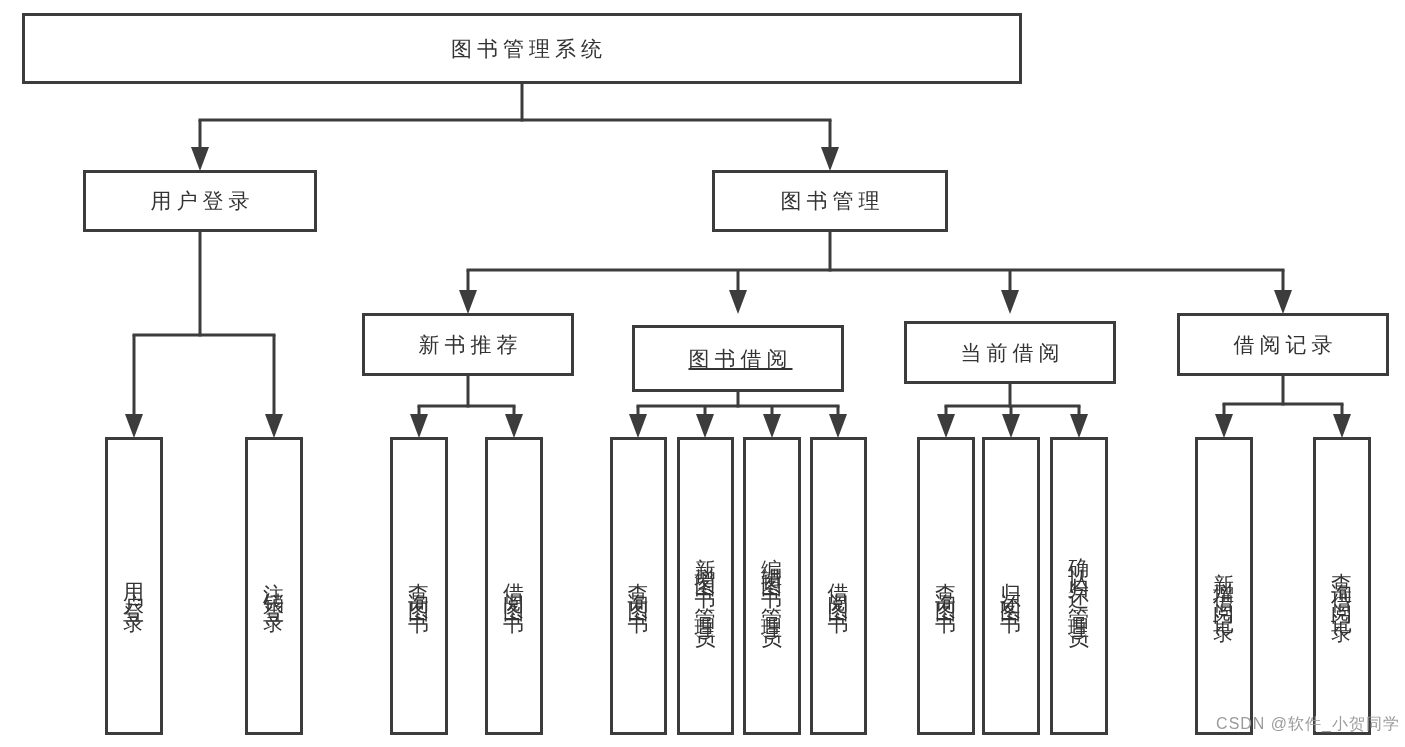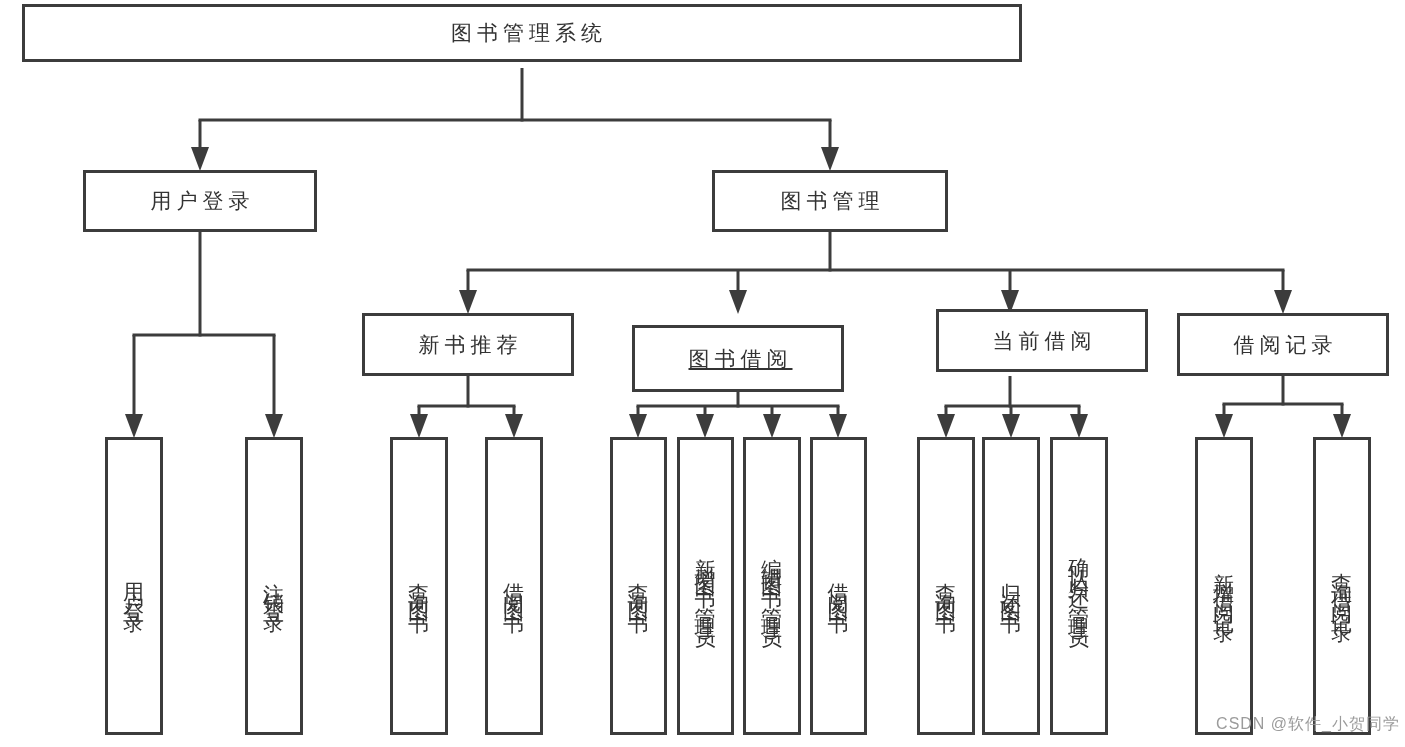--- a/index.html
+++ b/index.html
@@ -131,38 +131,38 @@
 
       <polygon points="946,438 937,414 955,414"></polygon>
       <polygon points="1011,438 1002,414 1020,414"></polygon>
       <polygon points="1079,438 1070,414 1088,414"></polygon>
 
       <polygon points="1224,438 1215,414 1233,414"></polygon>
       <polygon points="1342,438 1333,414 1351,414"></polygon>
     </g>
   </svg>
 
-  <div class="hbox" style="left:22px; top:4px; width:1000px; height:58px;padding-left:9px;">
+  <div class="hbox" style="left:22px; top:13px; width:1000px; height:71px;padding-left:9px;">
     <span>图书管理系统</span>
   </div>
 
   <div class="hbox" style="left:83px; top:170px; width:234px; height:62px;">
     <span>用户登录</span>
   </div>
   <div class="hbox" style="left:712px; top:170px; width:236px; height:62px;justify-content:center;">
     <span>图书管理</span>
   </div>
 
   <div class="hbox" style="left:362px; top:313px; width:212px; height:63px;justify-content:center;">
     <span>新书推荐</span>
   </div>
   <div class="hbox" style="left:632px; top:325px; width:212px; height:67px;text-decoration:underline;">
     <span>图书借阅</span>
   </div>
-  <div class="hbox" style="left:904px; top:309px; width:212px; height:63px;margin-left:32px;">
+  <div class="hbox" style="left:904px; top:321px; width:212px; height:63px;">
     <span>当前借阅</span>
   </div>
   <div class="hbox" style="left:1177px; top:313px; width:212px; height:63px;font-family:Liberation Mono, monospace;">
     <span>借阅记录</span>
   </div>
 
   <div class="leaf" style="left:105px;">
     <span class="vtext">用户登录</span>
   </div>
   <div class="leaf" style="left:245px;">

